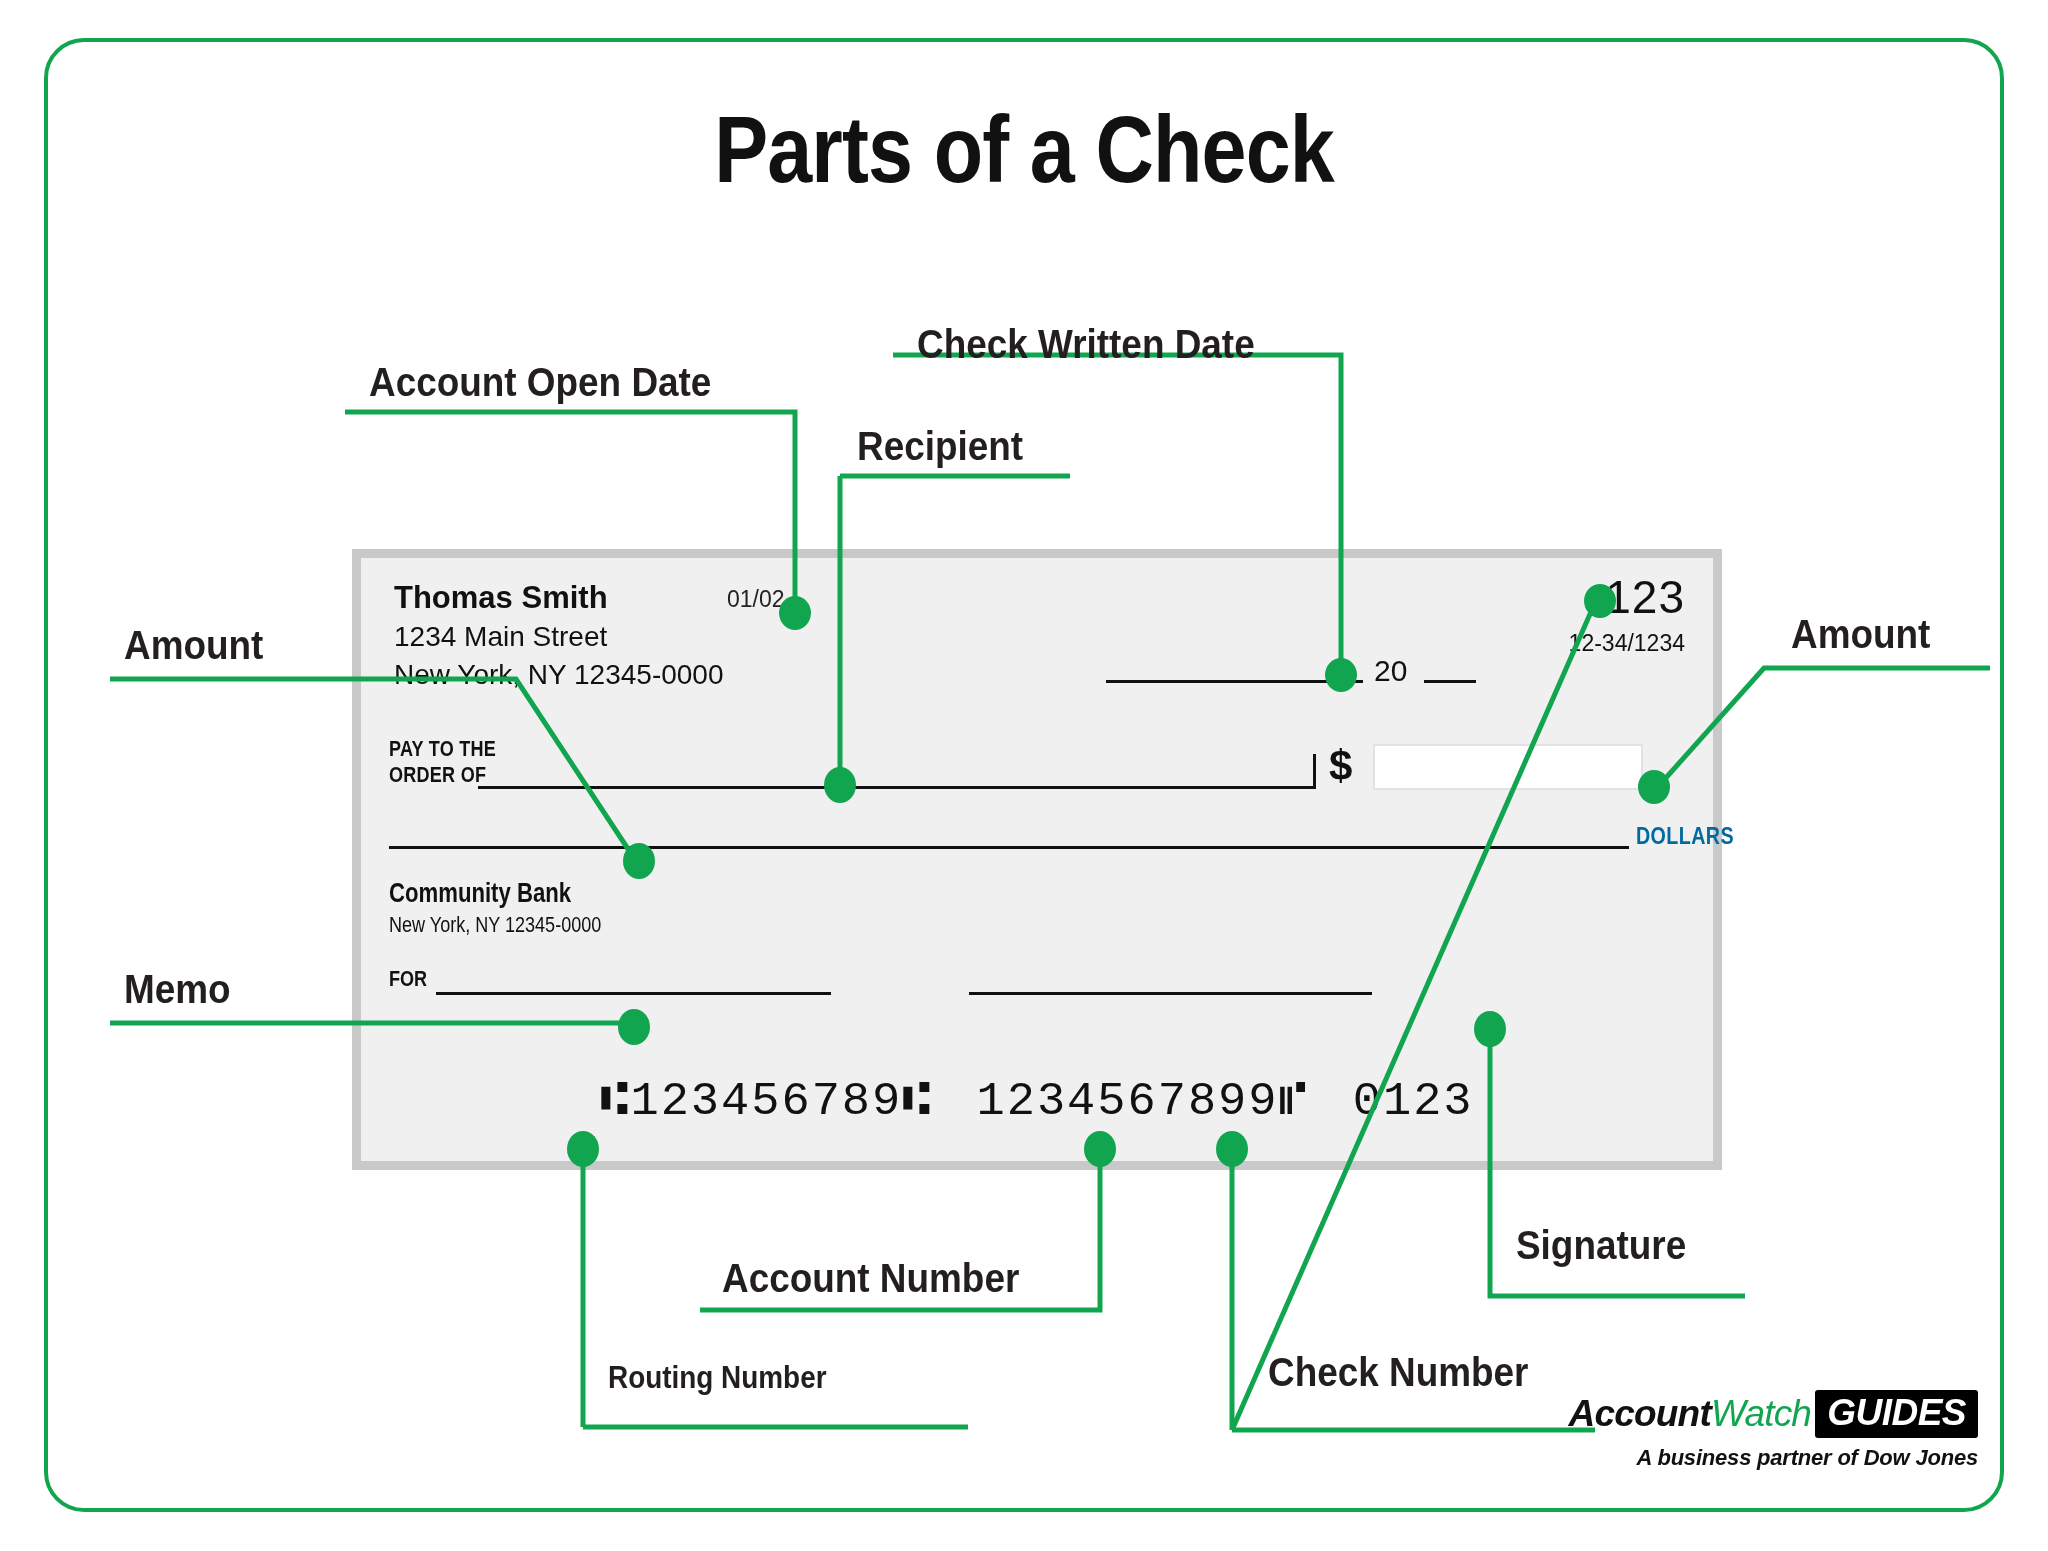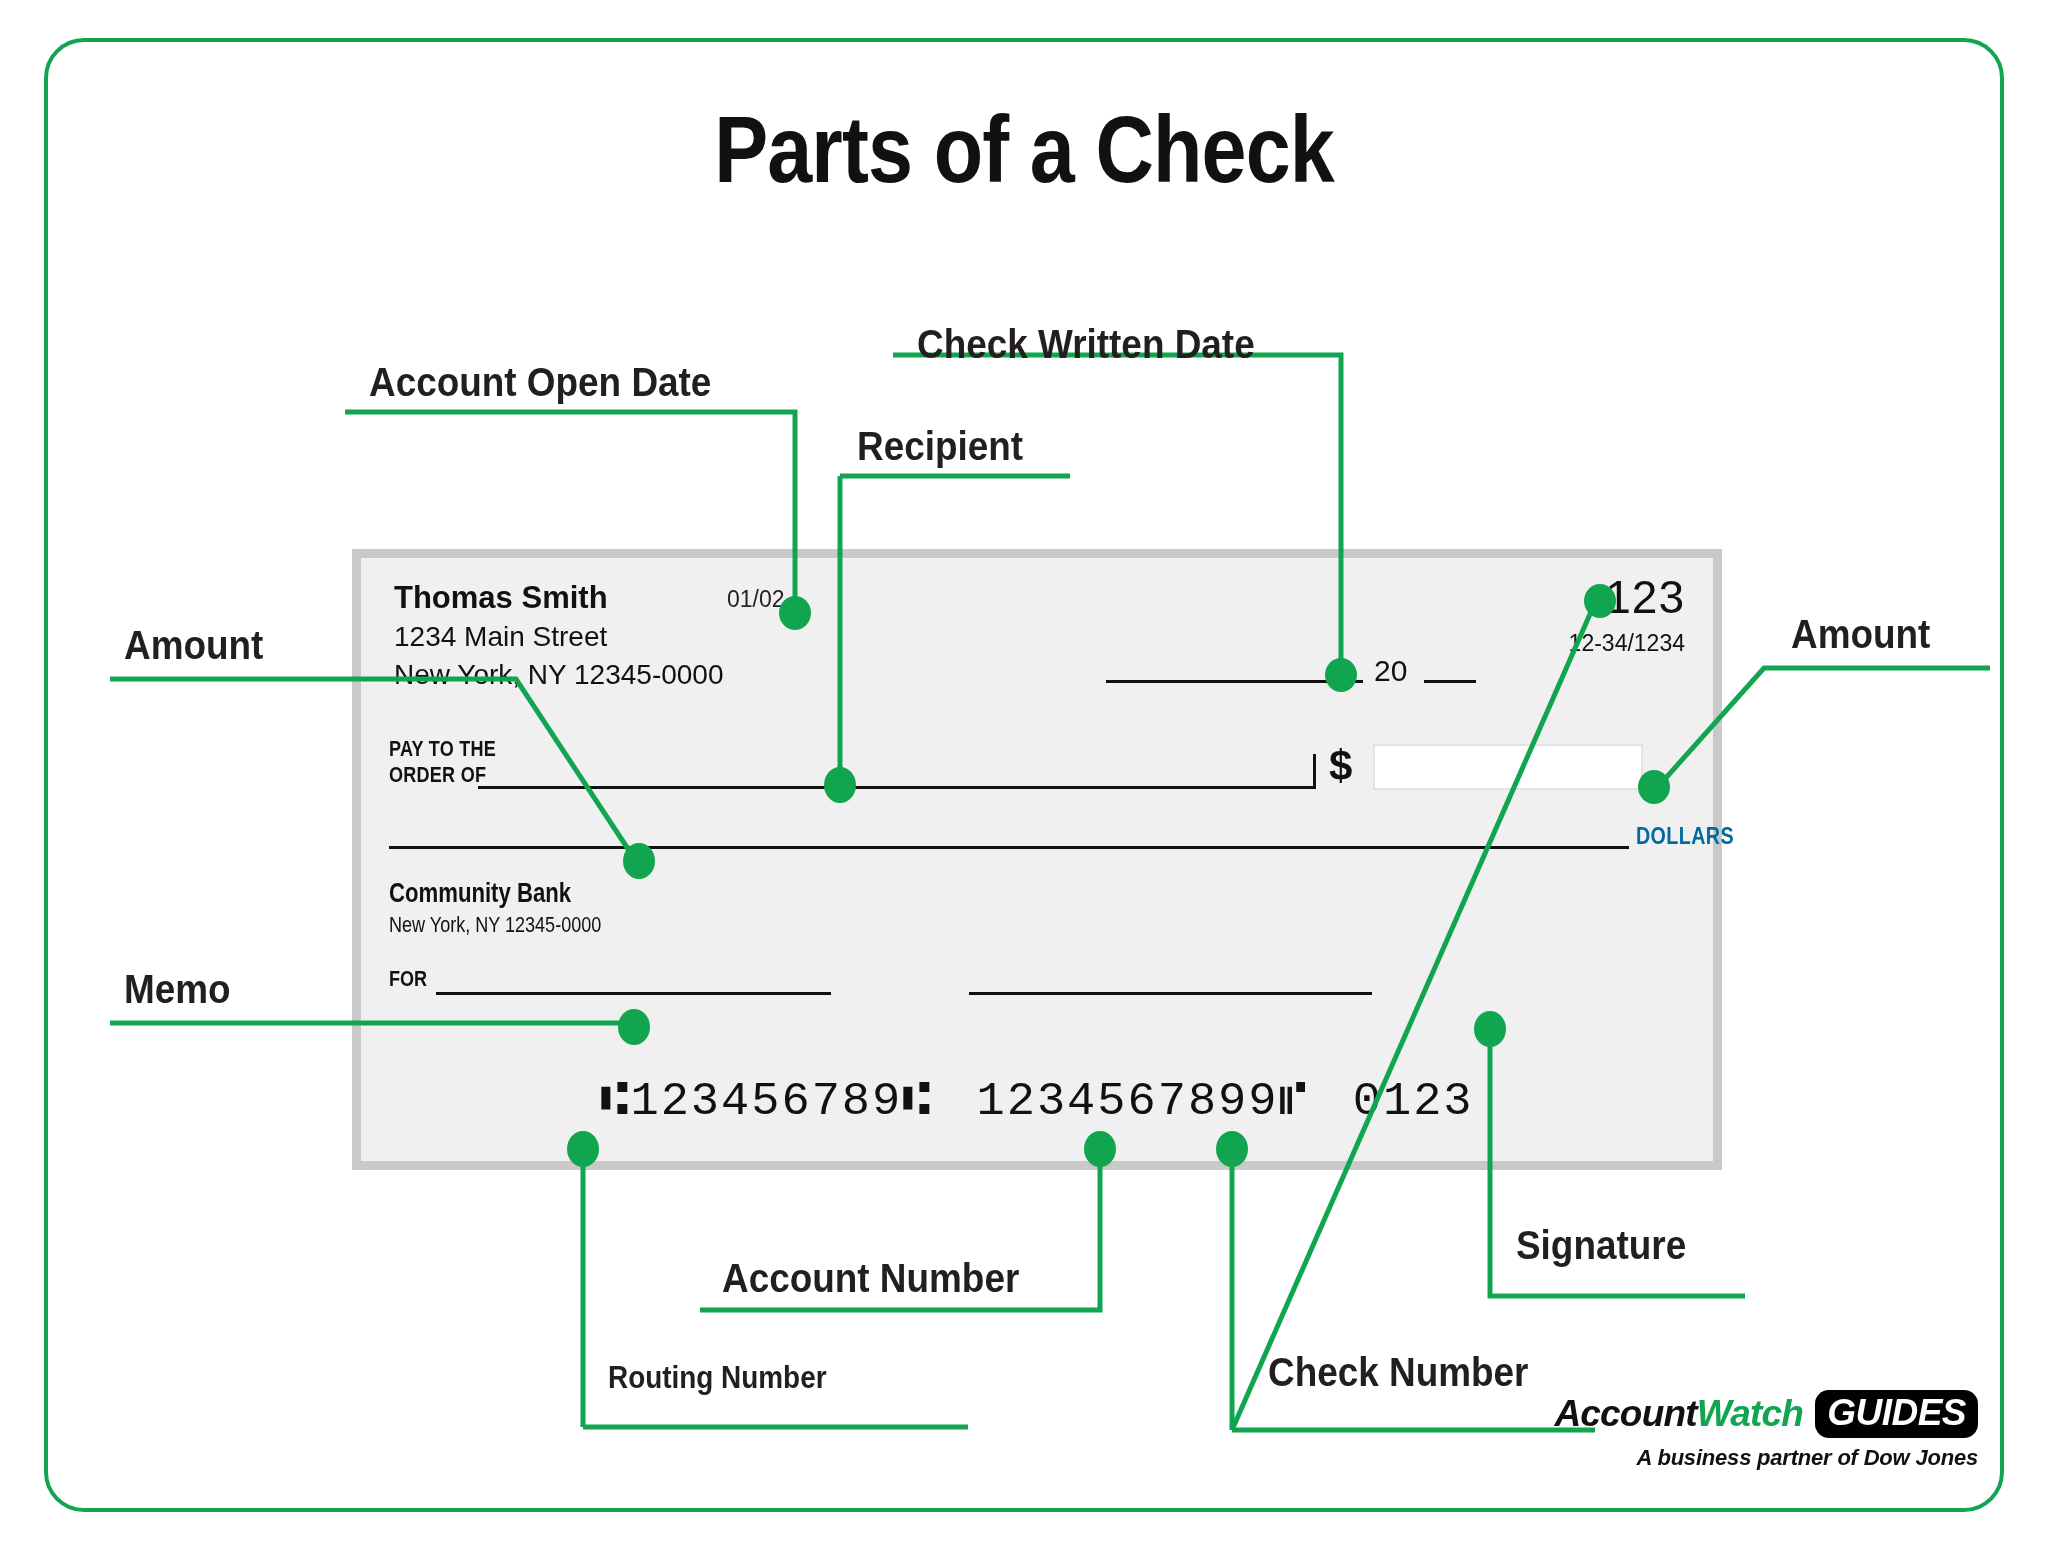--- a/index.html
+++ b/index.html
@@ -132,27 +132,27 @@
   #logo{
     position:absolute;right:70px;bottom:80px;
     text-align:right;
   }
   #logo-row{display:flex;align-items:center;justify-content:flex-end;}
   #logo-market{
     font-size:37px;font-weight:bold;font-style:italic;color:#111;
     letter-spacing:-.8px;
   }
   #logo-watch{
-    font-size:37px;font-weight:bold;font-style:italic;color:#12a550;
+    font-size:37px;font-weight:normal;font-style:italic;color:#12a550;
     letter-spacing:-.8px;
   }
   #logo-guides{
     background:#000;color:#fff;font-size:37px;font-weight:bold;font-style:italic;
-    padding:2px 12px 4px 12px;margin-left:12px;letter-spacing:-.5px;
-    border-radius:14px;
+    padding:2px 12px 4px 12px;margin-left:4px;letter-spacing:-.5px;
+    border-radius:3px;
   }
   #logo-tag{
     margin-top:7px;font-size:22px;font-style:italic;font-weight:bold;color:#111;
     letter-spacing:-.2px;
   }
 </style>
 </head>
 <body>
 
 <div id="outer-frame"></div>

